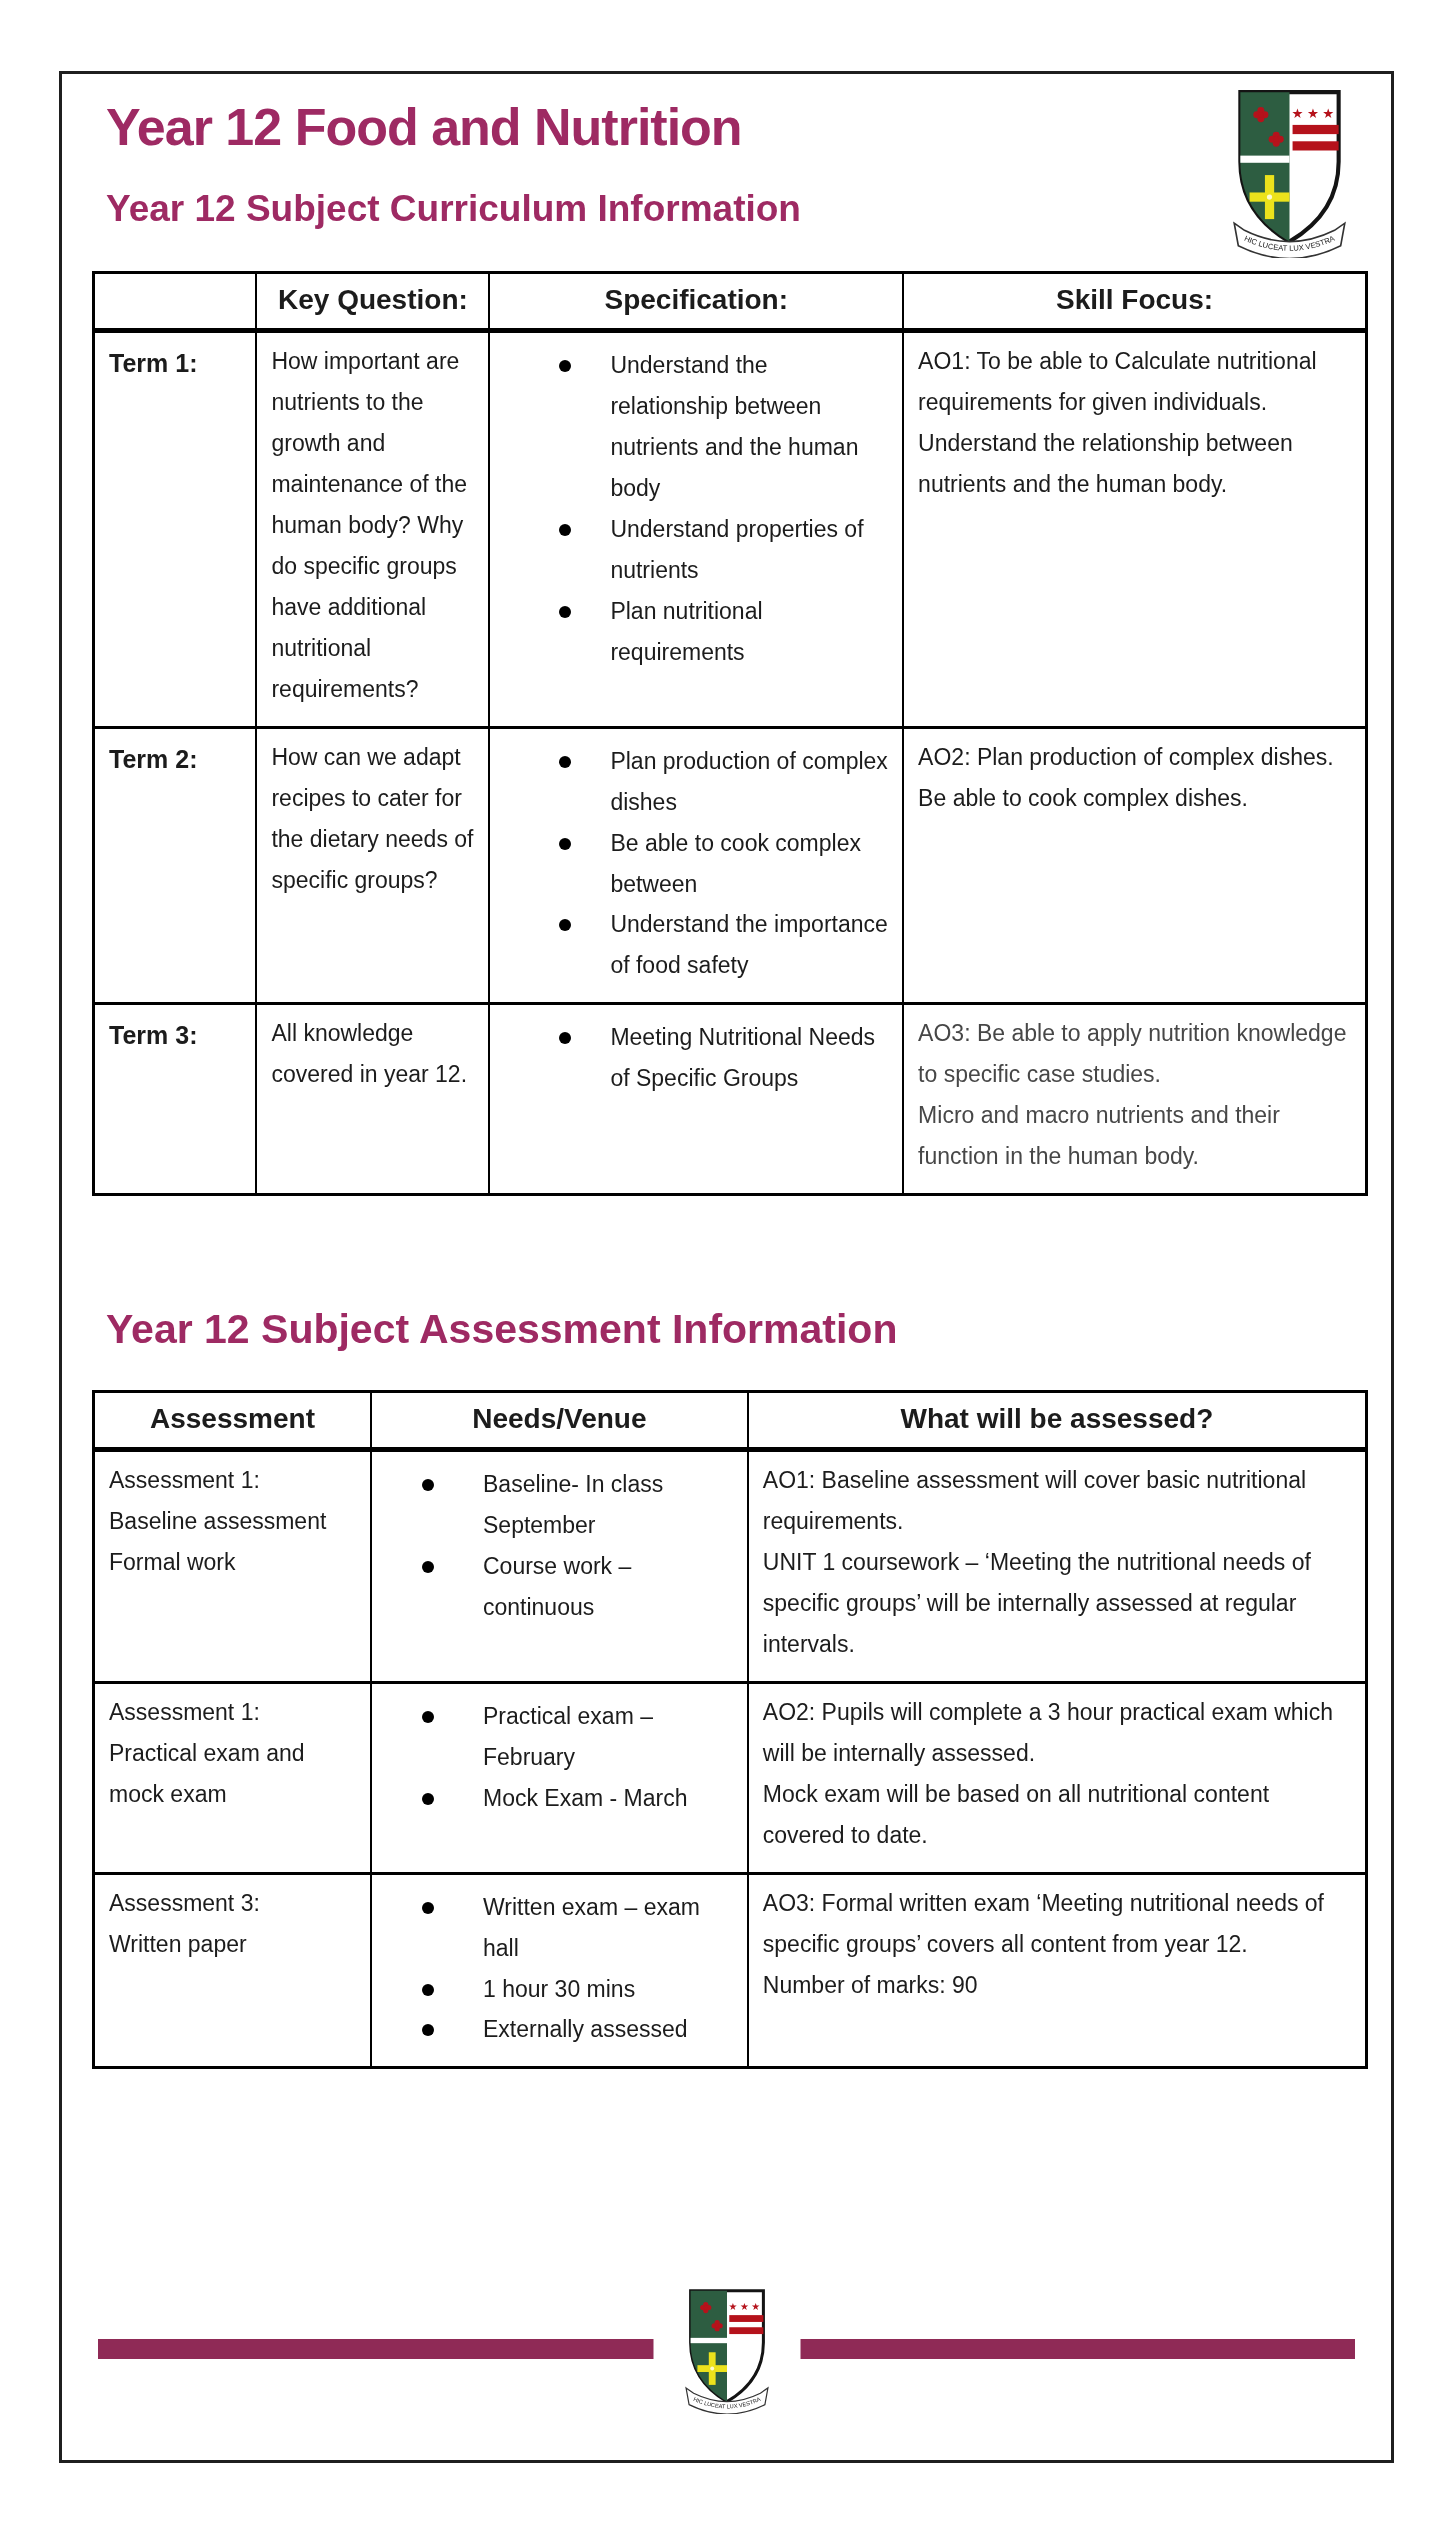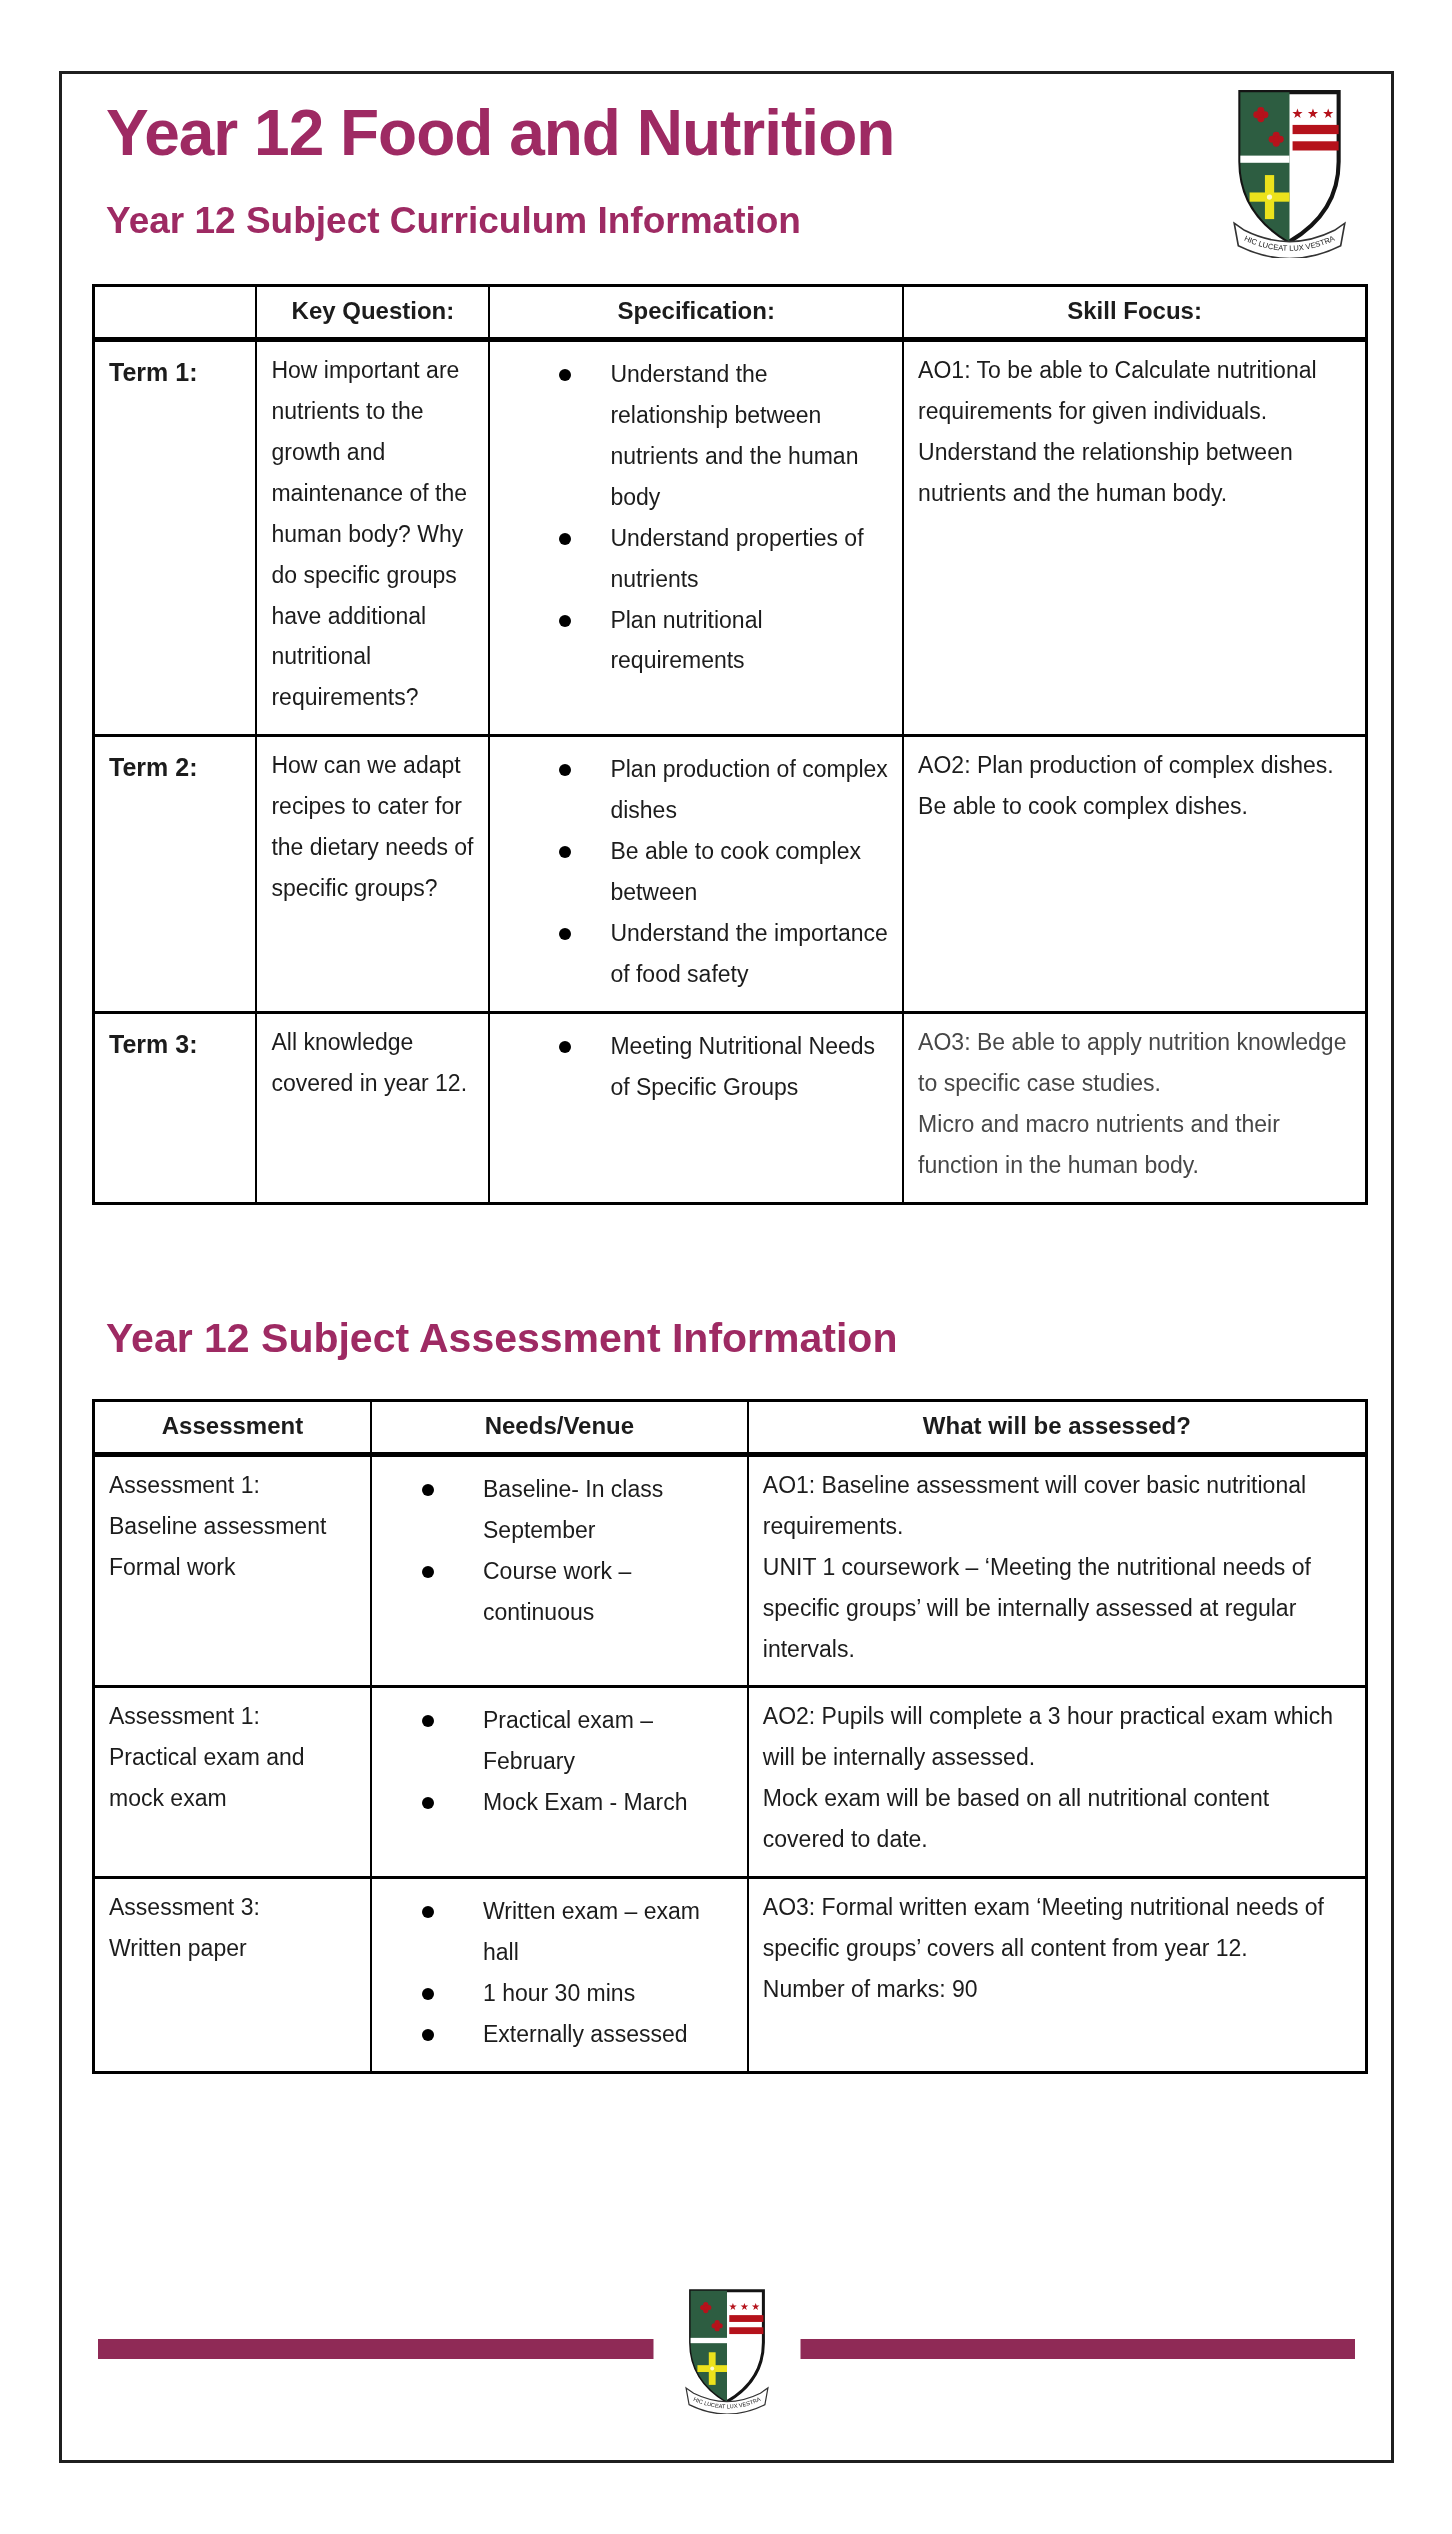--- a/index.html
+++ b/index.html
@@ -6,21 +6,21 @@
   body{
     width:1452px;height:2534px;background:#ffffff;position:relative;
     font-family:"Liberation Sans","DejaVu Sans",sans-serif;color:#1c1c1c;
   }
   .page{
     position:absolute;left:59px;top:71px;width:1335px;height:2392px;
     border:3px solid #1f1f1f;background:#fff;box-sizing:border-box;
   }
   
   .title{
-    font-size:64px;font-weight:bold;color:#9e2a63;letter-spacing:-1px;
+    font-size:52px;font-weight:bold;color:#9e2a63;letter-spacing:-1px;
     margin:26px 188px 0 44px;line-height:1.05;
   }
   .subheading{
     font-size:37px;font-weight:bold;color:#9e2a63;
     margin:34px 0 42px 44px;line-height:1.1;
   }
   .subheading.assessment{font-size:41px;margin-top:111px;margin-bottom:38px;}
   
   .crest-top{position:absolute;top:12px;right:40px;}
   .crest-bottom{
@@ -31,21 +31,21 @@
     position:absolute;left:36px;right:36px;top:2265px;height:20px;
     background:#8f2a56;
   }
   
   table{
     width:calc(100% - 53px);margin:0 0 0 30px;border-collapse:collapse;
     table-layout:fixed;border:3px solid #000;
   }
   th,td{border:2px solid #000;vertical-align:top;}
   thead th{
-    font-size:24px;font-weight:bold;text-align:center;
+    font-size:28px;font-weight:bold;text-align:center;
     padding:10px 6px 12px;border-bottom:5px solid #000;
   }
   tbody td{
     font-size:23px;line-height:1.78;padding:8px 14px 16px;
     border-top:3px solid #000;
   }
   td.label{font-weight:bold;font-size:25px;}
   td p{margin:0;}
   ul.bullets{list-style:none;margin:4px 0 0;padding:0;}
   ul.bullets li{position:relative;margin:0;}

